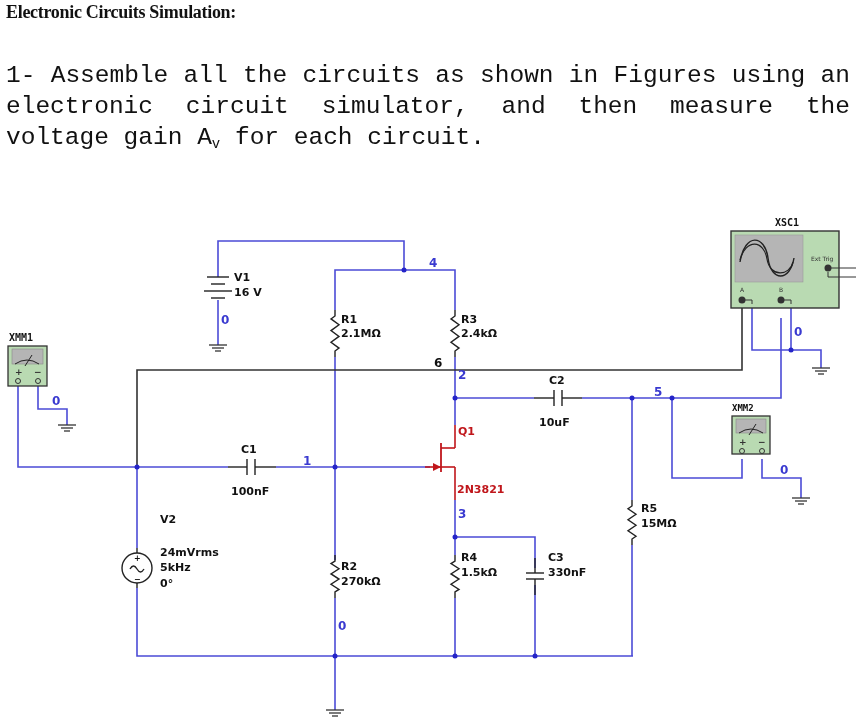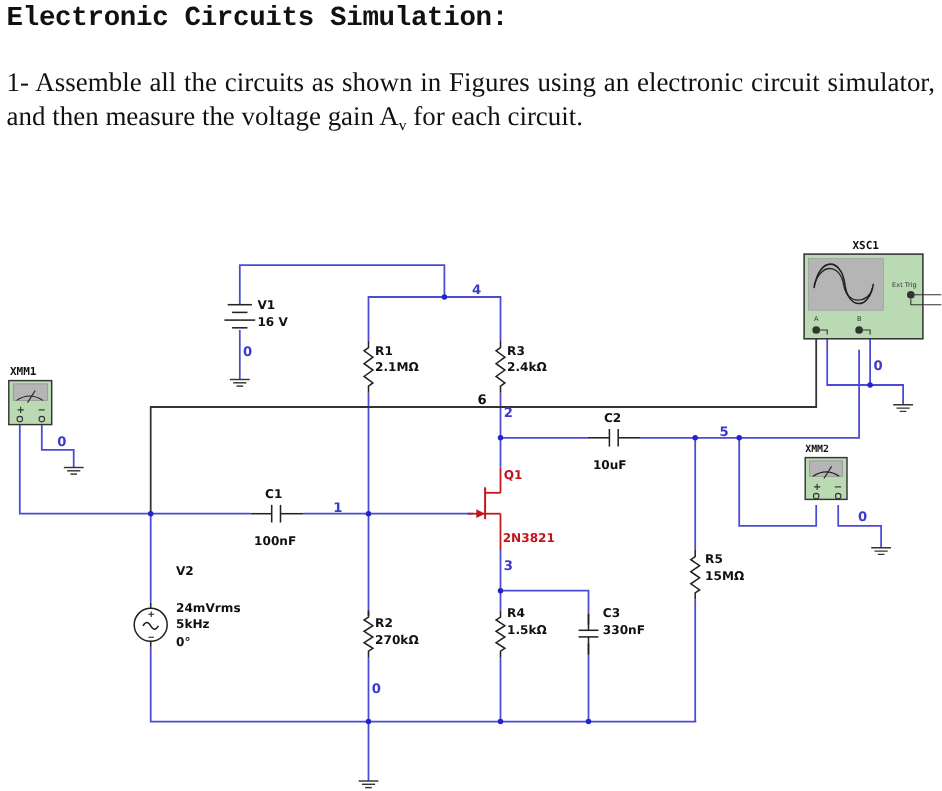--- a/index.html
+++ b/index.html
@@ -1,18 +1,18 @@
 <!DOCTYPE html>
 <html><head>
 <meta charset="utf-8">
 <style>
   html, body { margin: 0; padding: 0; background: #ffffff; }
   body { width: 856px; height: 719px; position: relative; overflow: hidden; }
-  .heading { position: absolute; left: 6px; top: 2px; font-family: Liberation Mono, monospace; font-weight: bold; font-size: 25px; color: #111; letter-spacing: -0.3px; }
-  .para { position: absolute; left: 6px; top: 60px; width: 844px; font-family: Liberation Serif, serif; font-size: 24.5px; color: #111; line-height: 31px; text-align: justify; text-align-last: left; }
+  .heading { position: absolute; left: 6px; top: 2px; font-family: Liberation Serif, serif; font-weight: bold; font-size: 18px; color: #111; letter-spacing: -0.3px; }
+  .para { position: absolute; left: 6px; top: 60px; width: 844px; font-family: Liberation Mono, monospace; font-size: 24.5px; color: #111; line-height: 31px; text-align: justify; text-align-last: left; }
   .para sub { font-size: 14px; vertical-align: -4px; }
   svg.schem { position: absolute; left: 0; top: 0; }
   .wire-b { stroke: #4b4bd6; stroke-width: 1.6; fill: none; }
   .wire-k { stroke: #333; stroke-width: 1.6; fill: none; }
   .comp { stroke: #222; stroke-width: 1.4; fill: none; }
   .lbl { font-family: "DejaVu Sans", sans-serif; font-weight: bold; font-size: 11px; fill: #111; }
   .net { font-family: "DejaVu Sans", sans-serif; font-weight: bold; font-size: 12px; fill: #3a3ad0; }
   .red { font-family: "DejaVu Sans", sans-serif; font-weight: bold; font-size: 11px; fill: #c0161b; }
   .inst { font-family: "DejaVu Sans Mono", monospace; font-weight: bold; font-size: 10px; fill: #111; }
   .tiny { font-family: "DejaVu Sans", sans-serif; font-size: 6px; fill: #333; }

